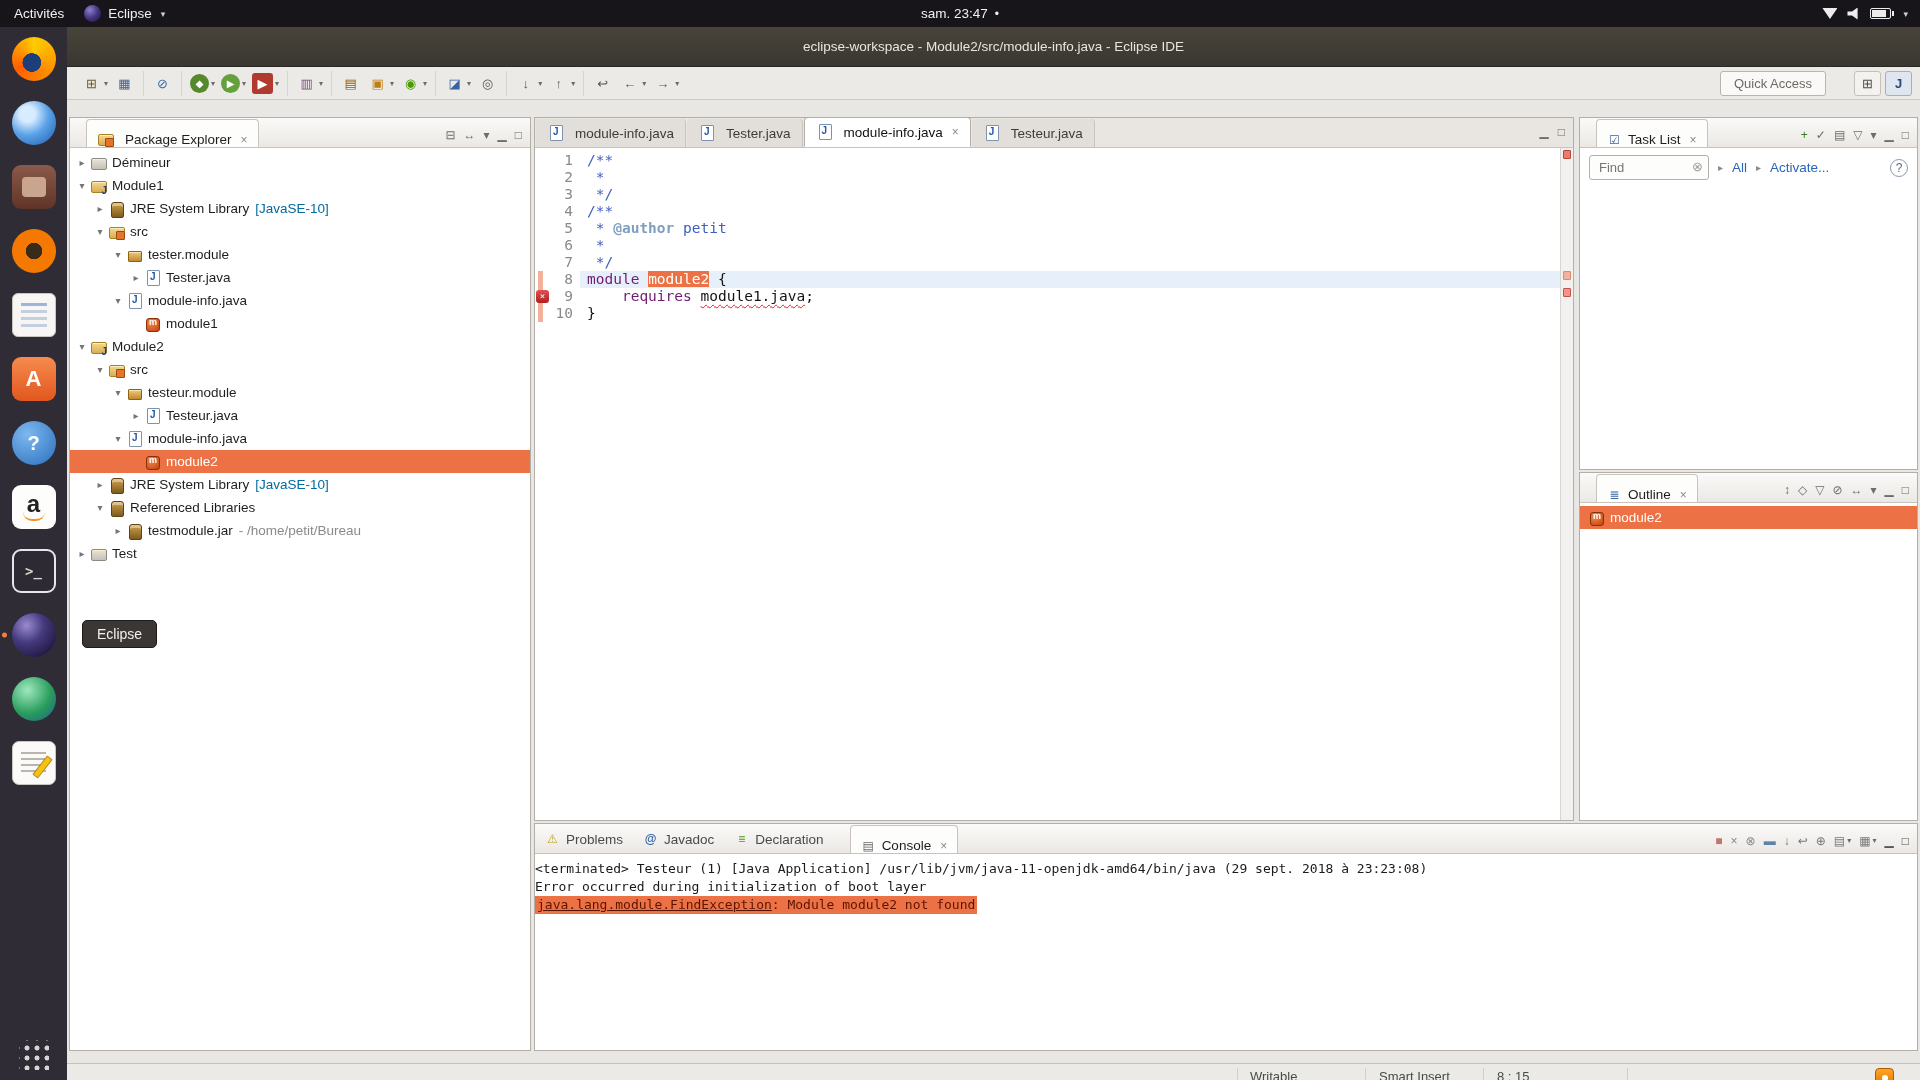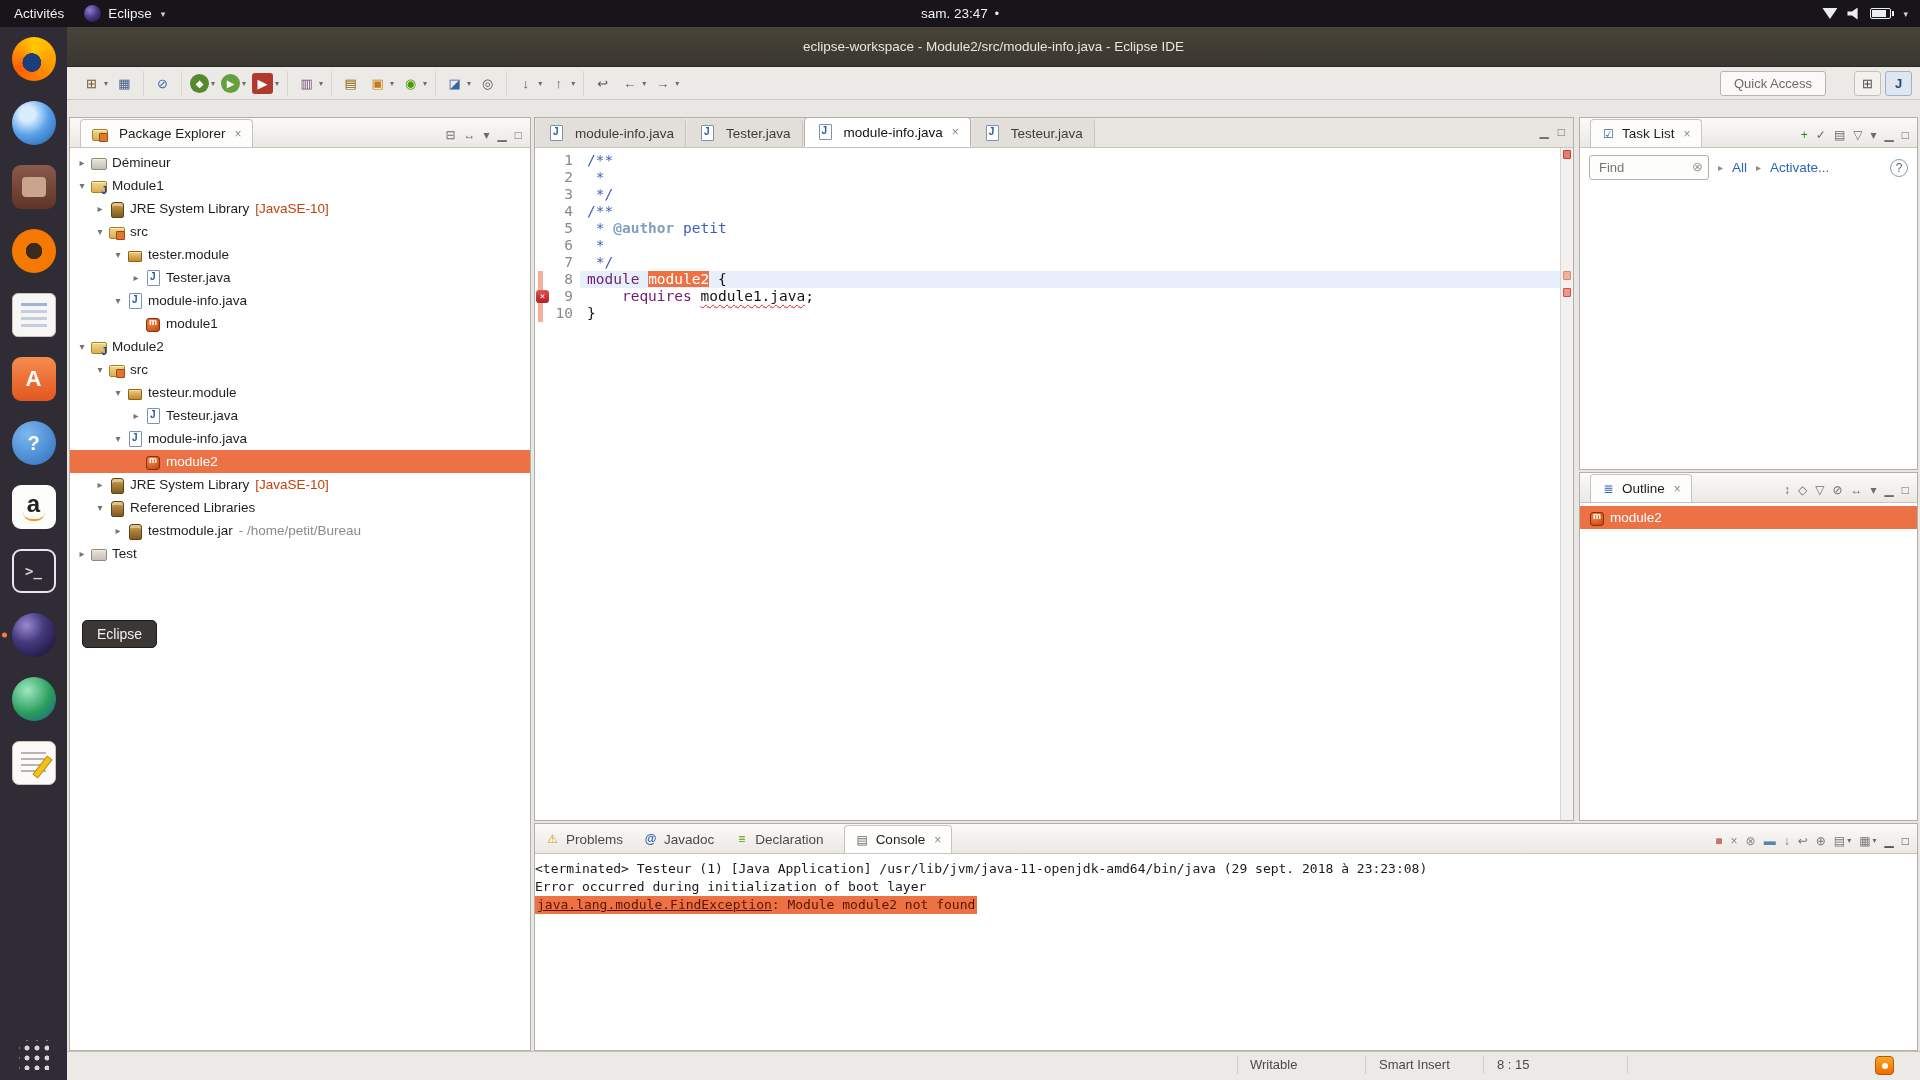--- a/index.html
+++ b/index.html
@@ -64,21 +64,21 @@
 .tg{font-style:normal}
 .dd{font-style:normal;font-size:8px;color:#6b6b6b;margin-left:2px}
 .quick-access{position:absolute;right:94px;top:4px;height:25px;display:flex;align-items:center;padding:0 13px;border:1px solid #b9b5ae;border-radius:3px;background:#faf9f7;color:#6e6a64;font-size:13px}
 .perspectives{position:absolute;right:8px;top:4px;display:flex;gap:4px;align-items:center}
 .picon{width:27px;height:25px;border:1px solid #c5c1ba;border-radius:3px;display:flex;align-items:center;justify-content:center;font-size:13px;color:#4a4a4a;background:#f4f2ef}
 .picon.active{background:#dfe6f0;border-color:#9fb0c8;font-weight:bold;color:#2a4a7a}
 
 
 .panel{position:absolute;background:#fff;border:1px solid #b3afa8;display:flex;flex-direction:column;overflow:hidden}
 .phead{height:30px;background:linear-gradient(#fbfaf9,#ebe8e4);border-bottom:1px solid #c8c4bd;display:flex;align-items:flex-end;flex:none}
-.vtab{height:28px;display:flex;align-items:center;gap:6px;padding:0 10px;font-size:13.5px;color:#1e1e1e;background:#fdfdfc;border:1px solid #c8c4bd;border-bottom:none;border-radius:4px 4px 0 0;margin-left:10px}
+.vtab{height:28px;display:flex;align-items:flex-end;gap:6px;padding:0 10px;font-size:13.5px;color:#1e1e1e;background:#fdfdfc;border:1px solid #c8c4bd;border-bottom:none;border-radius:4px 4px 0 0;margin-left:16px}
 .vtab-in{height:28px;display:flex;align-items:center;gap:6px;padding:0 10px;font-size:13.5px;color:#4a4a4a}
 .tab-close{font-size:12px;color:#8a8a8a;margin-left:3px}
 .phead-tools{margin-left:auto;display:flex;align-items:center;gap:8px;padding:0 8px 6px 0;color:#6d6d6d;font-size:12px}
 .hicon{display:inline-flex;align-items:center;line-height:1}
 .vti{display:inline-flex;width:15px;justify-content:center;font-size:12px}
 .vti-problems{color:#c4a000}.vti-javadoc{color:#3465a4;font-weight:bold}.vti-declaration{color:#4e9a06}.vti-console{color:#666}.vti-tasklist{color:#3465a4}.vti-outline{color:#3465a4}
 
 
 .ti{display:inline-block;width:17px;height:16px;position:relative;margin-right:5px;flex:none}
 .ti::before,.ti::after{content:"";position:absolute}
@@ -93,21 +93,21 @@
 .ti-module::after{content:"m";left:5px;top:1px;font:bold 9px "Liberation Sans",sans-serif;color:#fff}
 .ti-library::before,.ti-jar::before{left:3px;top:1px;width:11px;height:14px;background:linear-gradient(#cfa14f,#7e5a1e);border:1px solid #5f420f;border-radius:3px 3px 2px 2px;box-shadow:inset 0 3px 0 rgba(255,255,255,.4)}
 
 
 .tree{flex:1;padding-top:3px;font-size:13.5px;color:#1e1e1e;background:#fff;overflow:hidden}
 .trow{height:23px;display:flex;align-items:center;white-space:nowrap;padding-right:6px}
 .trow.sel{background:#ec7245;color:#fff}
 .arrow{width:16px;flex:none;text-align:center;font-size:10px;color:#757575}
 .trow.sel .arrow{color:#fff}
 .tdec{margin-left:6px}
-.tdec.version{color:#c2410c}
+.tdec.version{color:#0369a1}
 .tdec.path{color:#8a8a8a}
 
 
 .etabs{height:30px;background:#e9e6e2;border-bottom:1px solid #c8c4bd;display:flex;align-items:flex-end;flex:none;position:relative}
 .etab{height:28px;display:flex;align-items:center;gap:6px;padding:0 11px;font-size:13.5px;color:#3c3c3c;background:#e2dfda;border-right:1px solid #c8c4bd;border-radius:4px 4px 0 0;margin-left:1px}
 .etab.active{background:#fff;color:#111;border:1px solid #b3afa8;border-bottom:1px solid #fff;height:30px}
 .etab-tools{position:absolute;right:8px;top:8px;display:flex;gap:9px;color:#6d6d6d;font-size:12px}
 .ecode{flex:1;position:relative;font-family:"DejaVu Sans Mono",monospace;font-size:14.5px;line-height:17px;padding-top:4px;overflow:hidden;background:#fff}
 .oruler{position:absolute;right:0;top:0;bottom:0;width:13px;background:#f2f1ef;border-left:1px solid #d8d5d0}
 .om{position:absolute;left:2px;width:8px;height:9px;border-radius:1px}
@@ -137,21 +137,21 @@
 .tl-link{color:#2a66b8;font-size:13.5px}
 .tl-help{margin-left:auto;width:18px;height:18px;border-radius:50%;border:1px solid #8a9ab0;color:#5a6a85;font-size:12px;display:flex;align-items:center;justify-content:center}
 .white-fill{flex:1;background:#fff}
 
 
 .cbody-area{flex:1;font-family:"DejaVu Sans Mono",monospace;font-size:13px;line-height:18px;padding:6px 0;color:#1a1a1a;background:#fff}
 .cselline{display:inline-block;background:#ec7245;color:#5c1400;padding:0 2px}
 .clink{text-decoration:underline;color:#5c1400}
 
 
-.statusbar{position:absolute;left:0;right:0;bottom:0;height:29px;background:#eceae7;border-top:1px solid #c6c2bb;font-size:13px;color:#4a4a4a}
+.statusbar{position:absolute;left:0;right:0;bottom:0;height:17px;background:#eceae7;border-top:1px solid #c6c2bb;font-size:13px;color:#4a4a4a}
 .sb-field{position:absolute;top:5px}
 .sb-writable{left:1183px}
 .sb-insert{left:1312px}
 .sb-caret-pos{left:1430px}
 .sb-sep{position:absolute;top:4px;height:18px;border-left:1px solid #d2cec8}
 .sb-badge{position:absolute;right:26px;top:4px;width:19px;height:19px;border-radius:4px;background:linear-gradient(#f9a825,#ef6c00);border:1px solid #b55a00}
 .sb-badge::before{content:"";position:absolute;left:6px;top:6px;width:6px;height:6px;border-radius:50%;background:#fff}
 
 
 .pe-panel{left:2px;top:90px;width:462px;height:934px}

